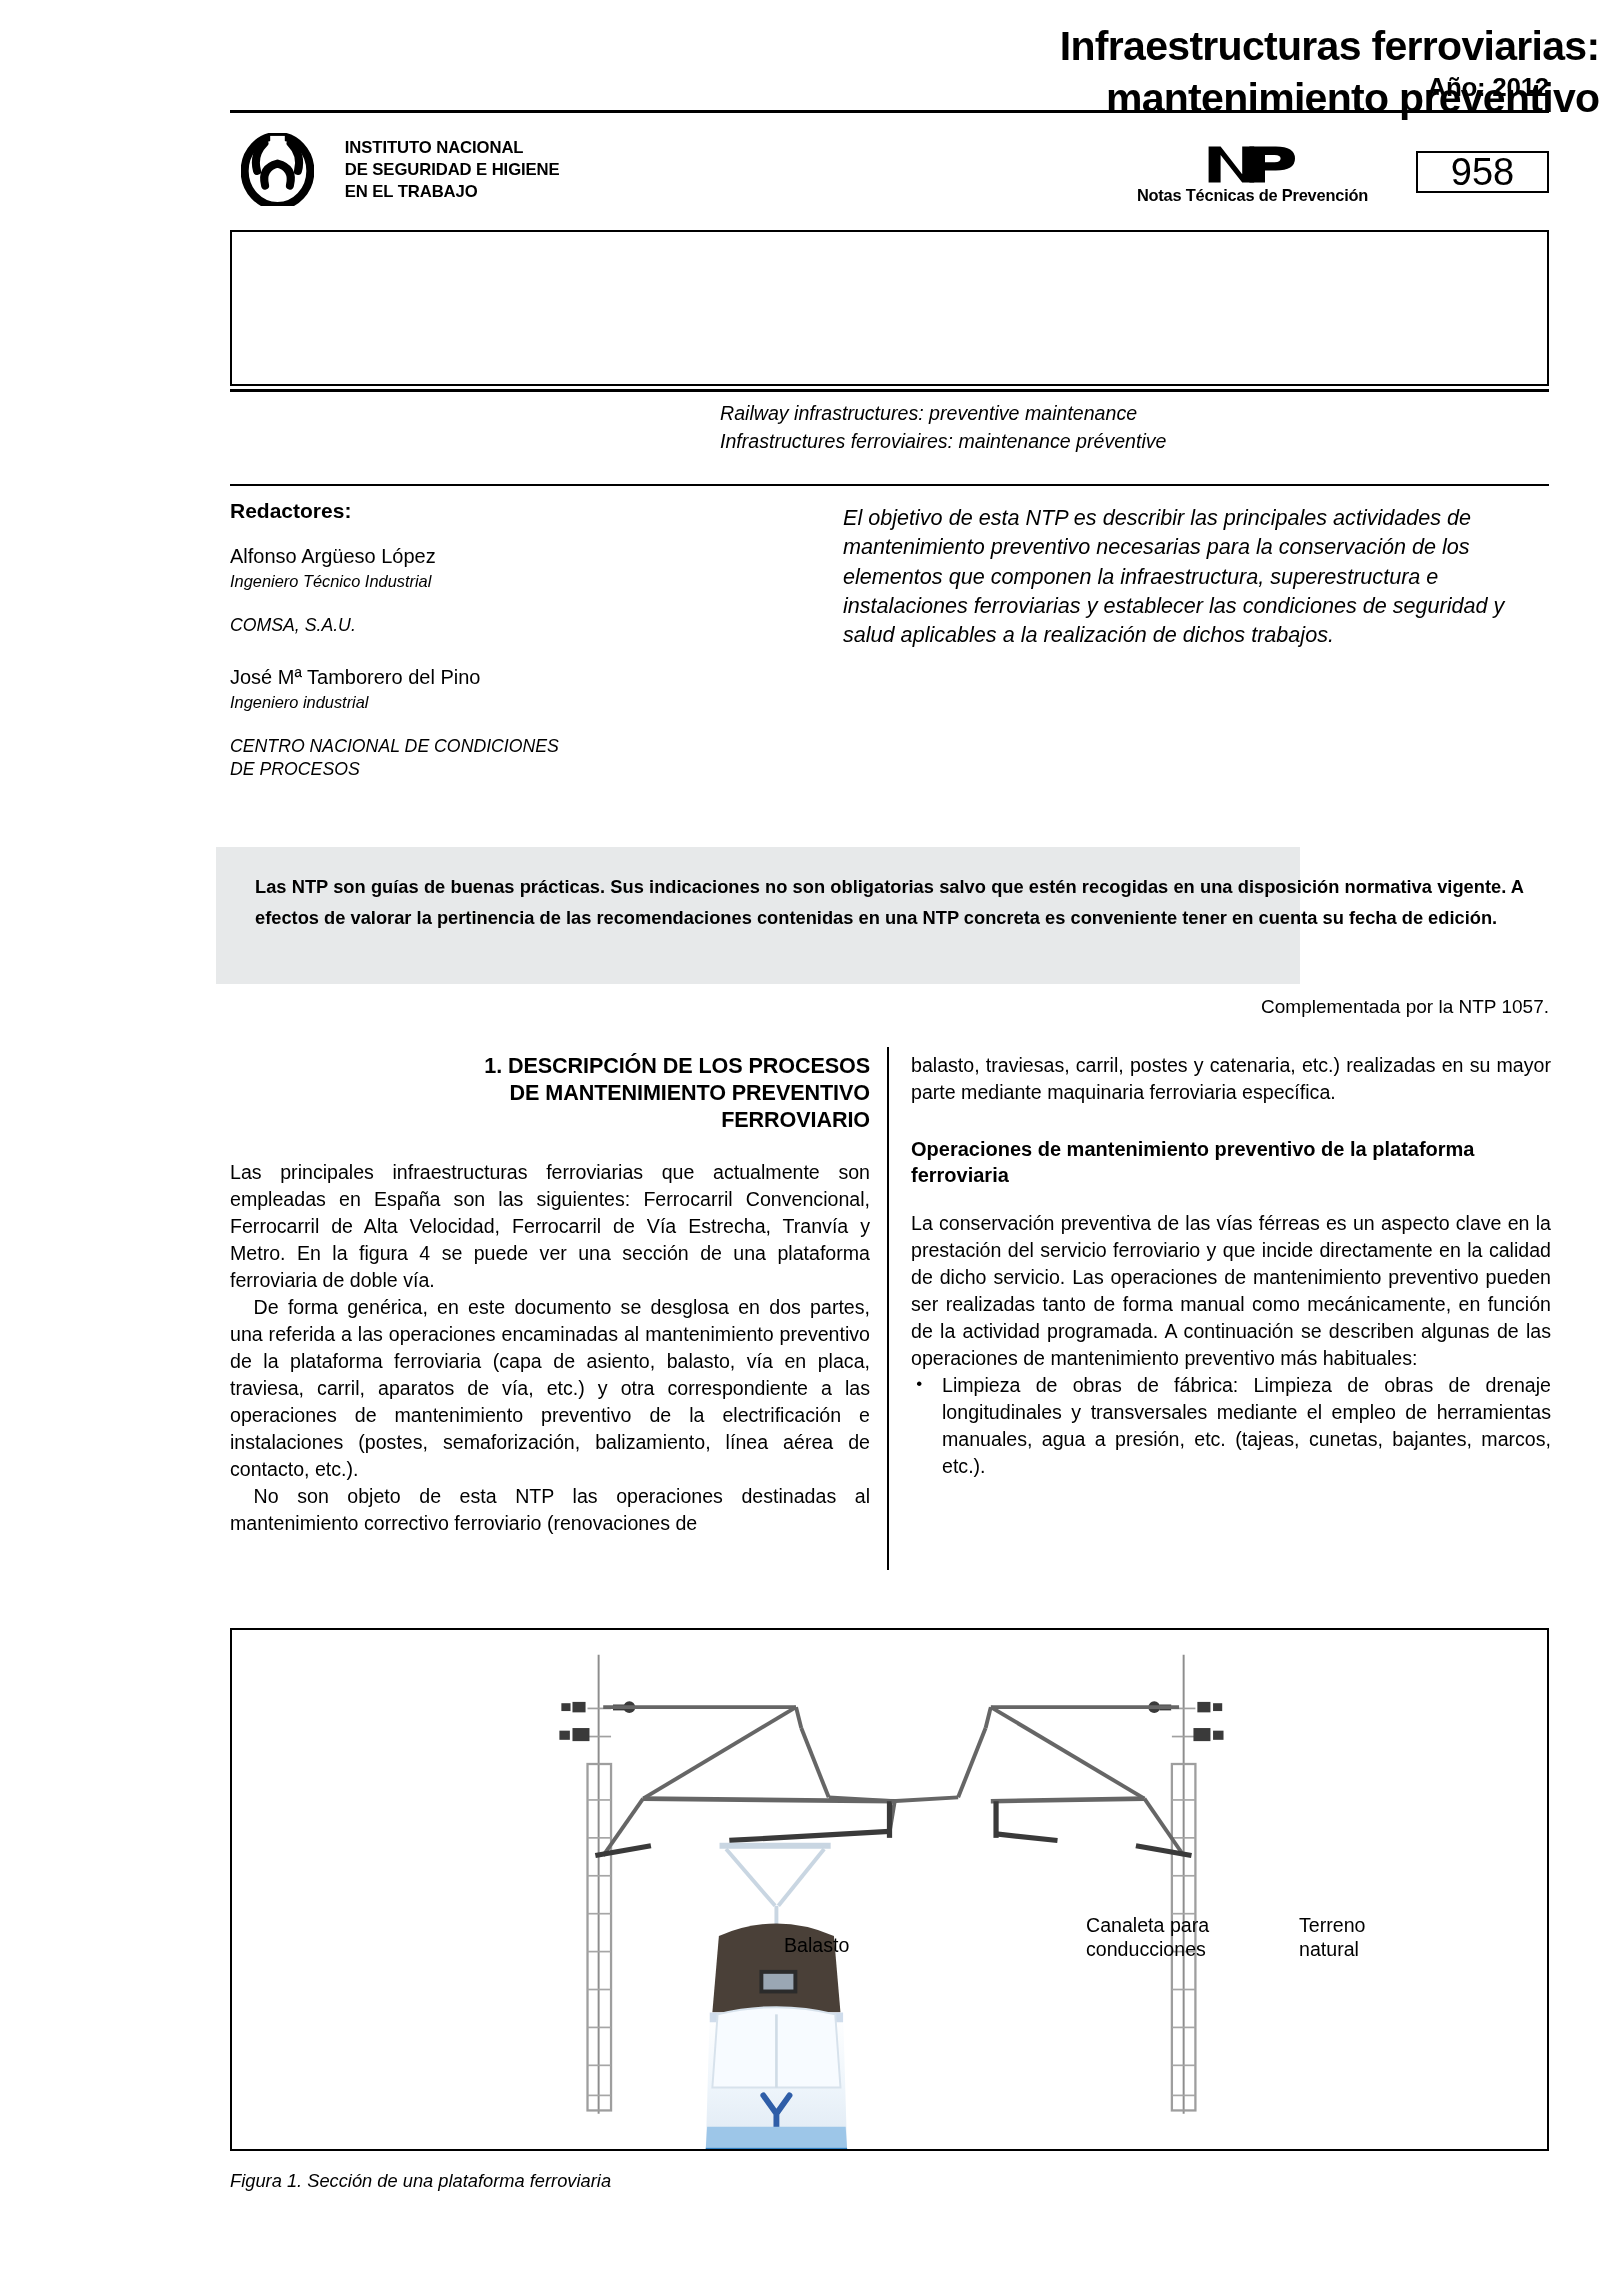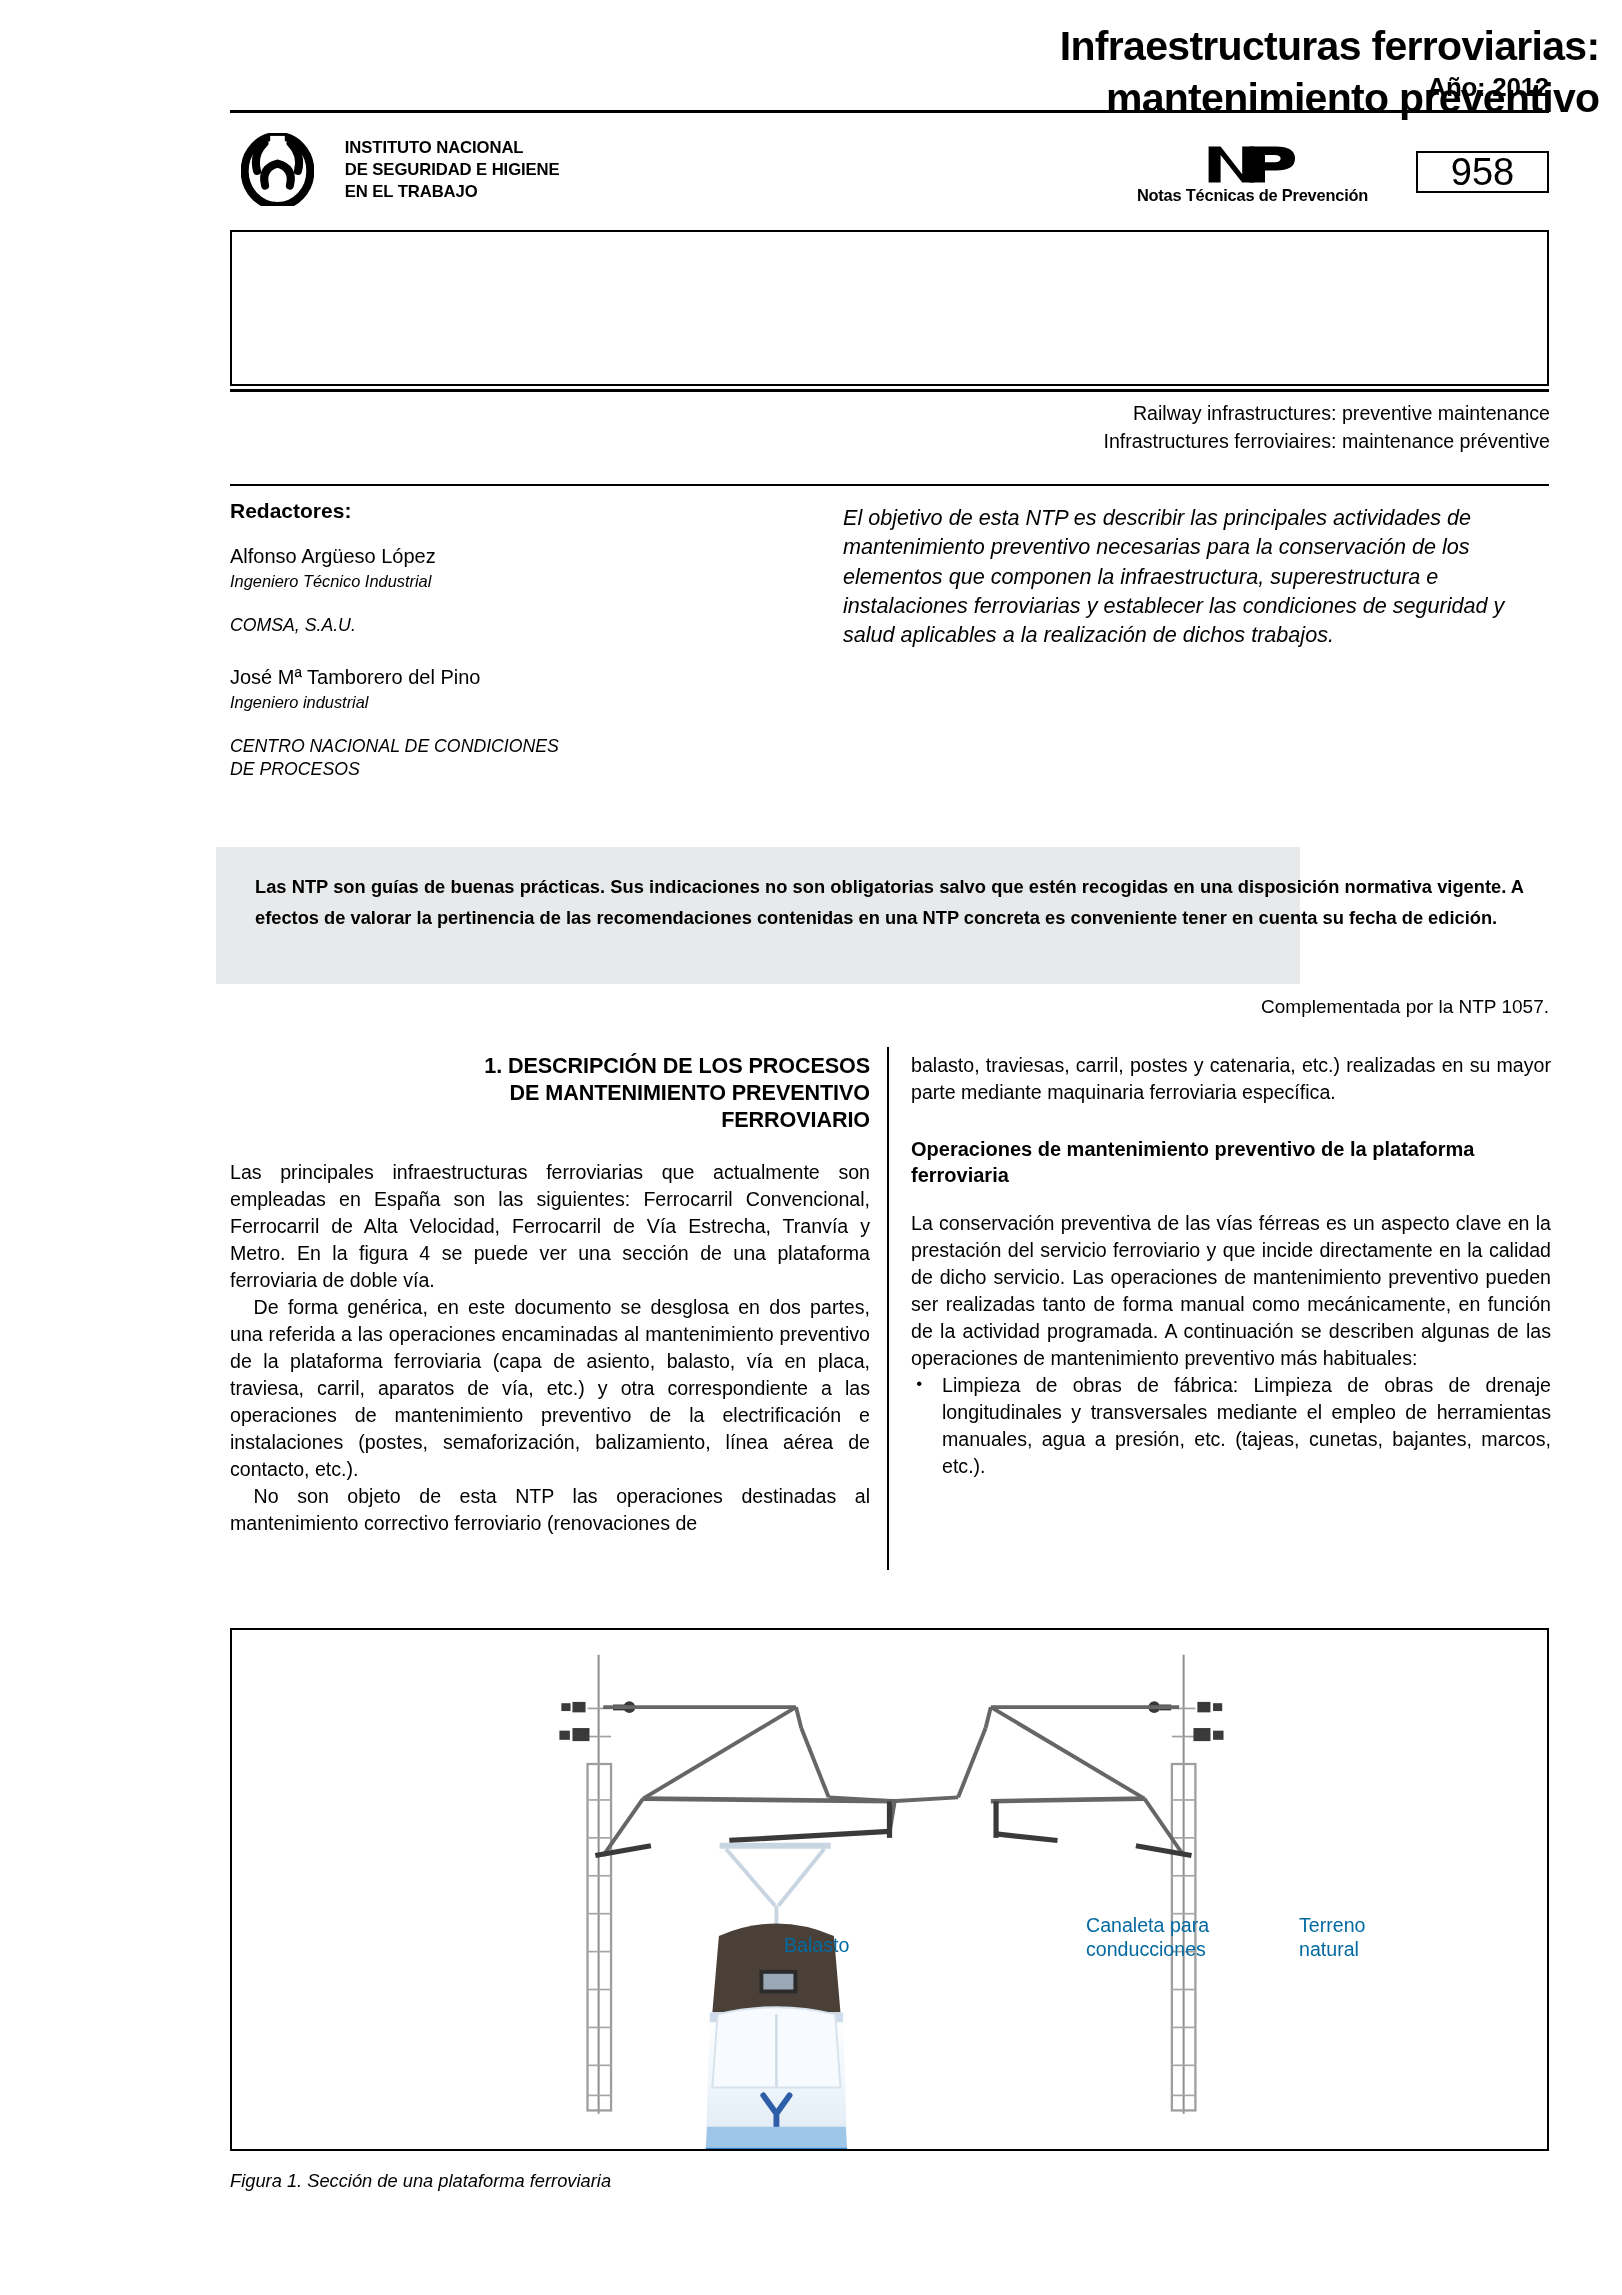--- a/index.html
+++ b/index.html
@@ -133,22 +133,22 @@
     height: 2.6px;
     background: #000;
   }
 
   
   .translations {
     position: absolute;
     left: 720px;
     top: 400px;
     width: 830px;
-    text-align: right;
     font-size: 19.6px;
+    font-style: italic;
     line-height: 1.42;
   }
   .rule-under-trans {
     position: absolute;
     left: 230px;
     top: 484px;
     width: 1319px;
     height: 2px;
     background: #000;
   }
@@ -303,21 +303,21 @@
   .figure-svg {
     position: absolute;
     left: 0; top: 0;
     width: 100%;
     height: 100%;
   }
   .fig-label {
     position: absolute;
     font-size: 19.6px;
     line-height: 1.22;
-    color: #0369a1;
+    color: #000000;
   }
   .fig-label-balasto     { left: 784px; top: 1934px; }
   .fig-label-canaleta    { left: 1086px; top: 1914px; }
   .fig-label-terreno     { left: 1299px; top: 1914px; }
 
   .figure-caption {
     position: absolute;
     left: 230px;
     top: 2170px;
     font-size: 18.3px;

